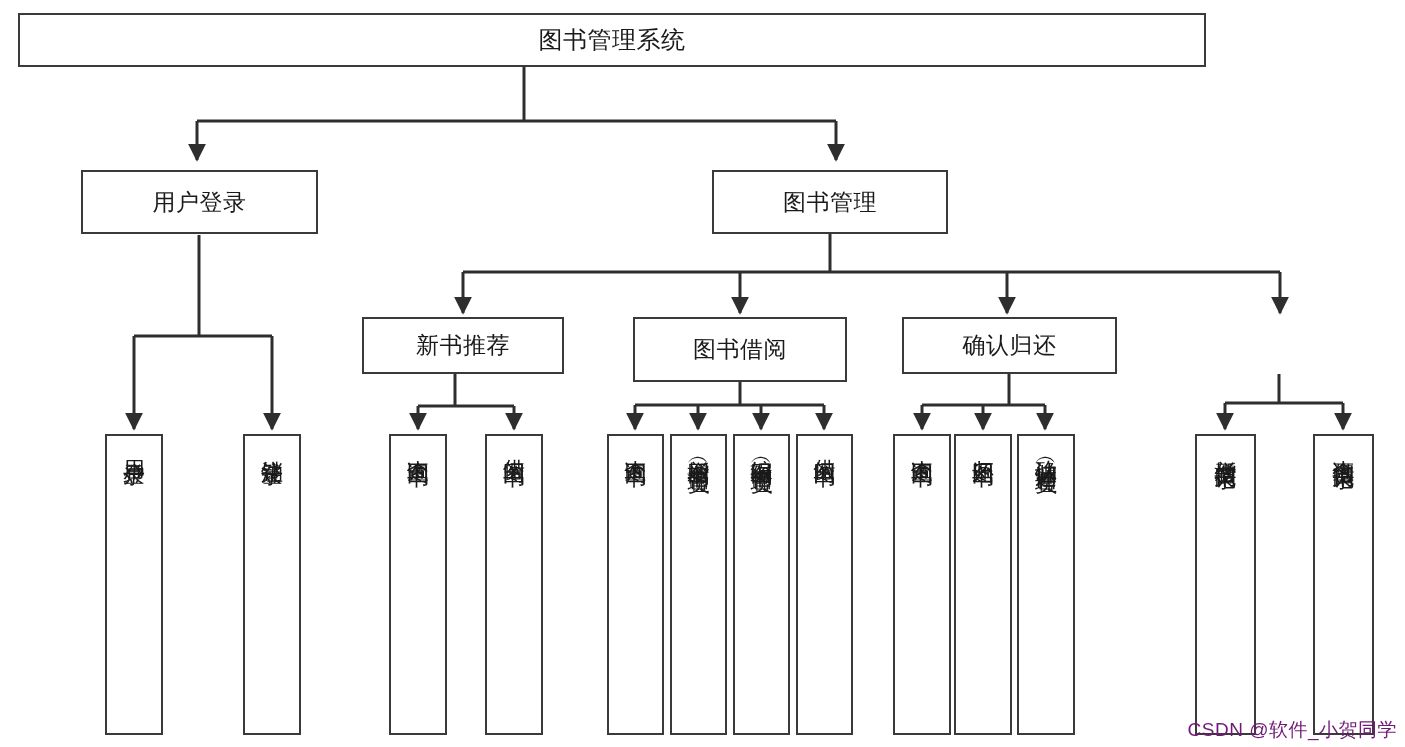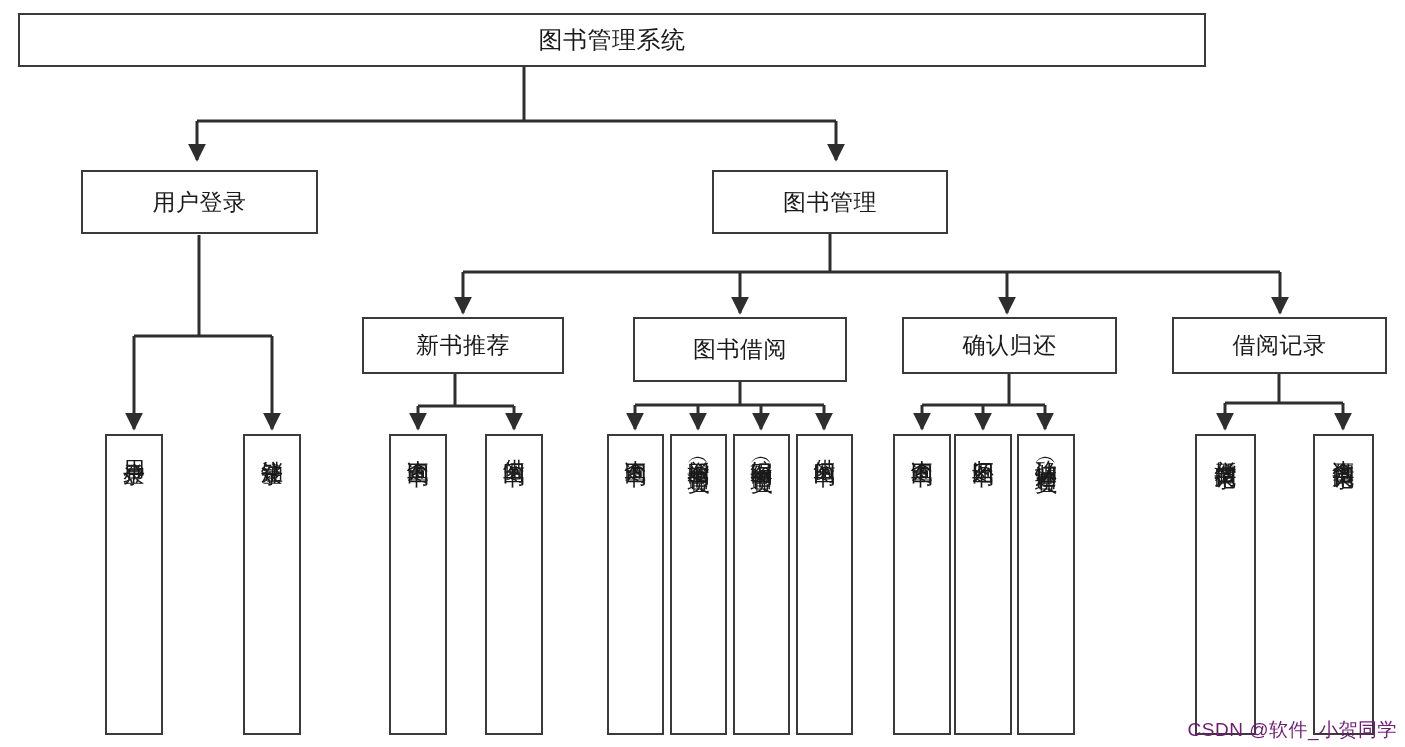--- a/index.html
+++ b/index.html
@@ -141,23 +141,20 @@
 
   <div class="node horiz" style="left:362px; top:317px; width:202px; height:57px;">
     <span class="label">新书推荐</span>
   </div>
   <div class="node horiz" style="left:633px; top:317px; width:214px; height:65px;">
     <span class="label">图书借阅</span>
   </div>
   <div class="node horiz" style="left:902px; top:317px; width:215px; height:57px;">
     <span class="label">确认归还</span>
   </div>
-  <div class="node horiz" style="left:1172px; top:317px; width:215px; height:57px;">
-    <span class="label">借阅记录</span>
-  </div>
 
   <div class="node vert" style="left:105px; top:434px; width:58px; height:301px;">
     <span class="label">用户登录</span>
   </div>
   <div class="node vert" style="left:243px; top:434px; width:58px; height:301px;">
     <span class="label">注销登录</span>
   </div>
 
   <div class="node vert" style="left:389px; top:434px; width:58px; height:301px;">
     <span class="label">查询图书</span>

